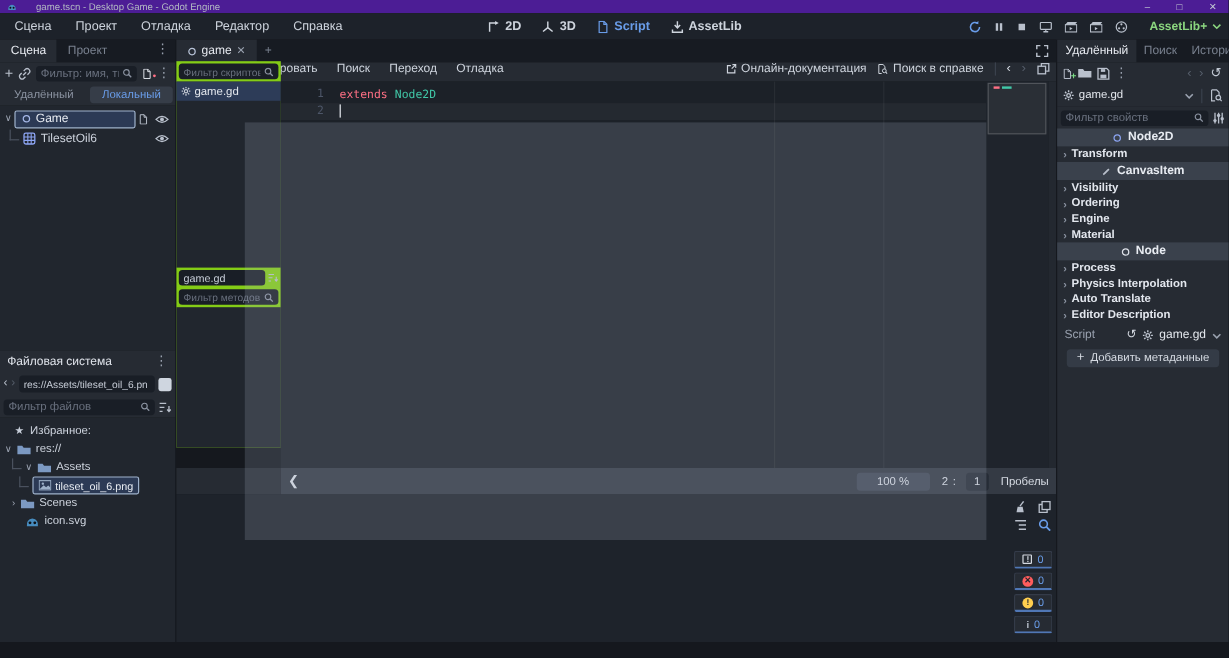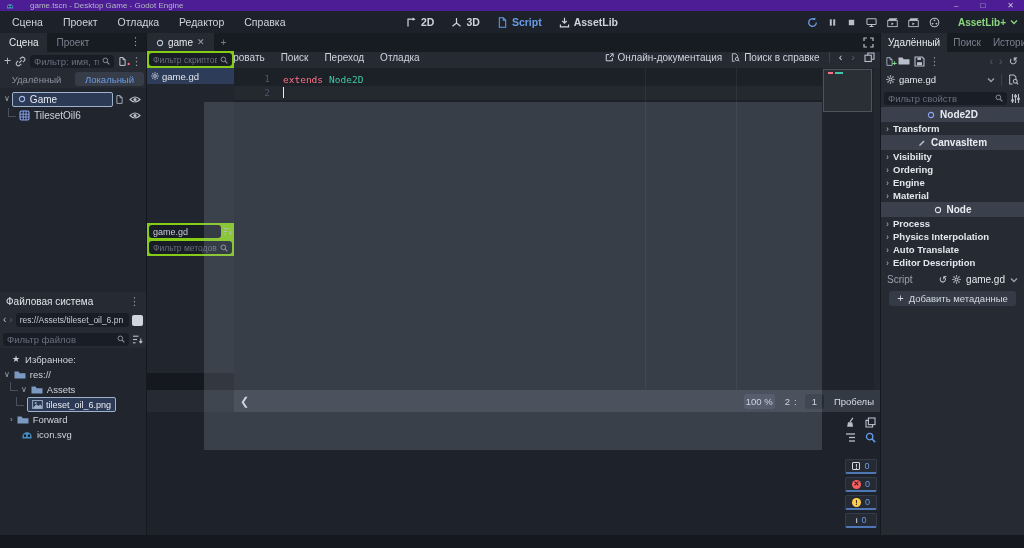--- a/index.html
+++ b/index.html
@@ -507,21 +507,21 @@
             <use href="#i-image"></use>
           </svg>
         <span>tileset_oil_6.png</span>
       </span>
     </div>
     <div class="fsrow" style="padding-left:10px">
       <span class="gly" style="color:#9aa2b0;font-size:8px;margin-right:4px">›</span>
       <svg class="ic" style="color:#7c99c2;margin-right:4px;width:12px;height:10px">
           <use href="#i-folder"></use>
         </svg>
-      <span>Forward</span>
+      <span>Scenes</span>
     </div>
     <div class="fsrow" style="padding-left:21px">
       <svg class="ic" style="color:#478cbf;margin-right:4px;width:12px;height:10px">
           <use href="#i-godot"></use>
         </svg>
       <span>icon.svg</span>
     </div>
   </div>
 
   <div id="se-tabs" class="abs tabbar">
@@ -624,21 +624,21 @@
       <div style="position:absolute;left:6px;top:4px;width:5px;height:2px;background:#ff7085"></div>
       <div style="position:absolute;left:13px;top:4px;width:8px;height:2px;background:#41c8a8"></div>
     </div>
     <div style="position:absolute;left:640px;top:0;width:6px;height:322px;background:#232830"></div>
   </div>
 
   <div id="se-side-status" class="abs"></div>
   <div id="se-status" class="abs">
     <span class="gly" style="color:#d5dae2;font-size:11px">❮</span>
     <span style="margin-left:auto;display:flex;align-items:center;gap:10px">
-      <span style="background:#424957;border-radius:3px;padding:2px 2px">100 %</span>
+      <span style="background:#424957;border-radius:3px;padding:2px 17px">100 %</span>
       <span class="flex" style="gap:4px">
         <span>2</span>
         <span>:</span>
         <span style="background:#262c36;border-radius:3px;padding:2px 7px;margin-left:4px">1</span>
       </span>
       <span>Пробелы</span>
     </span>
   </div>
 
   <div id="output" class="abs">

